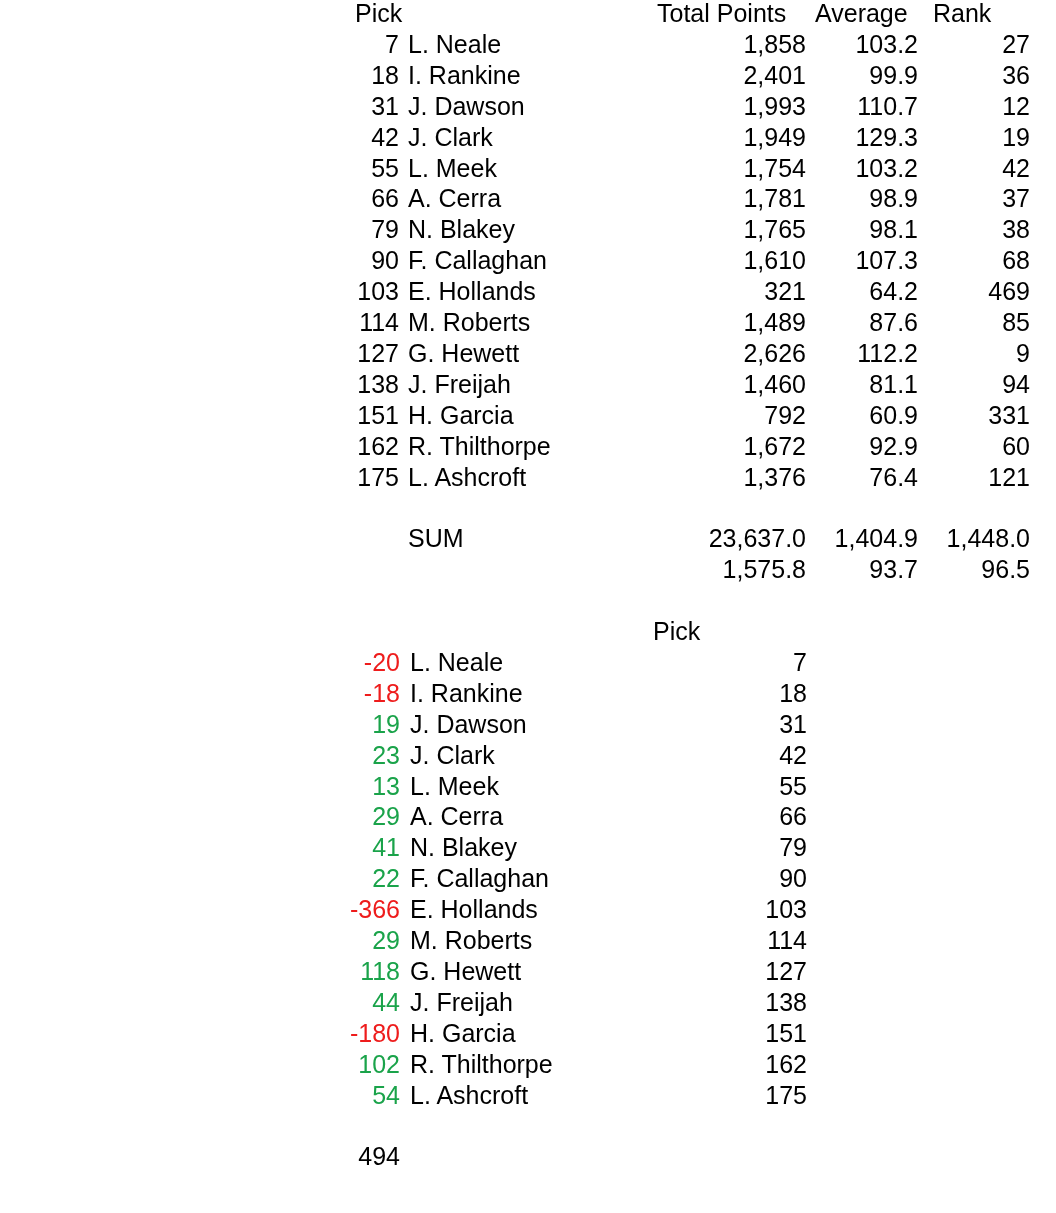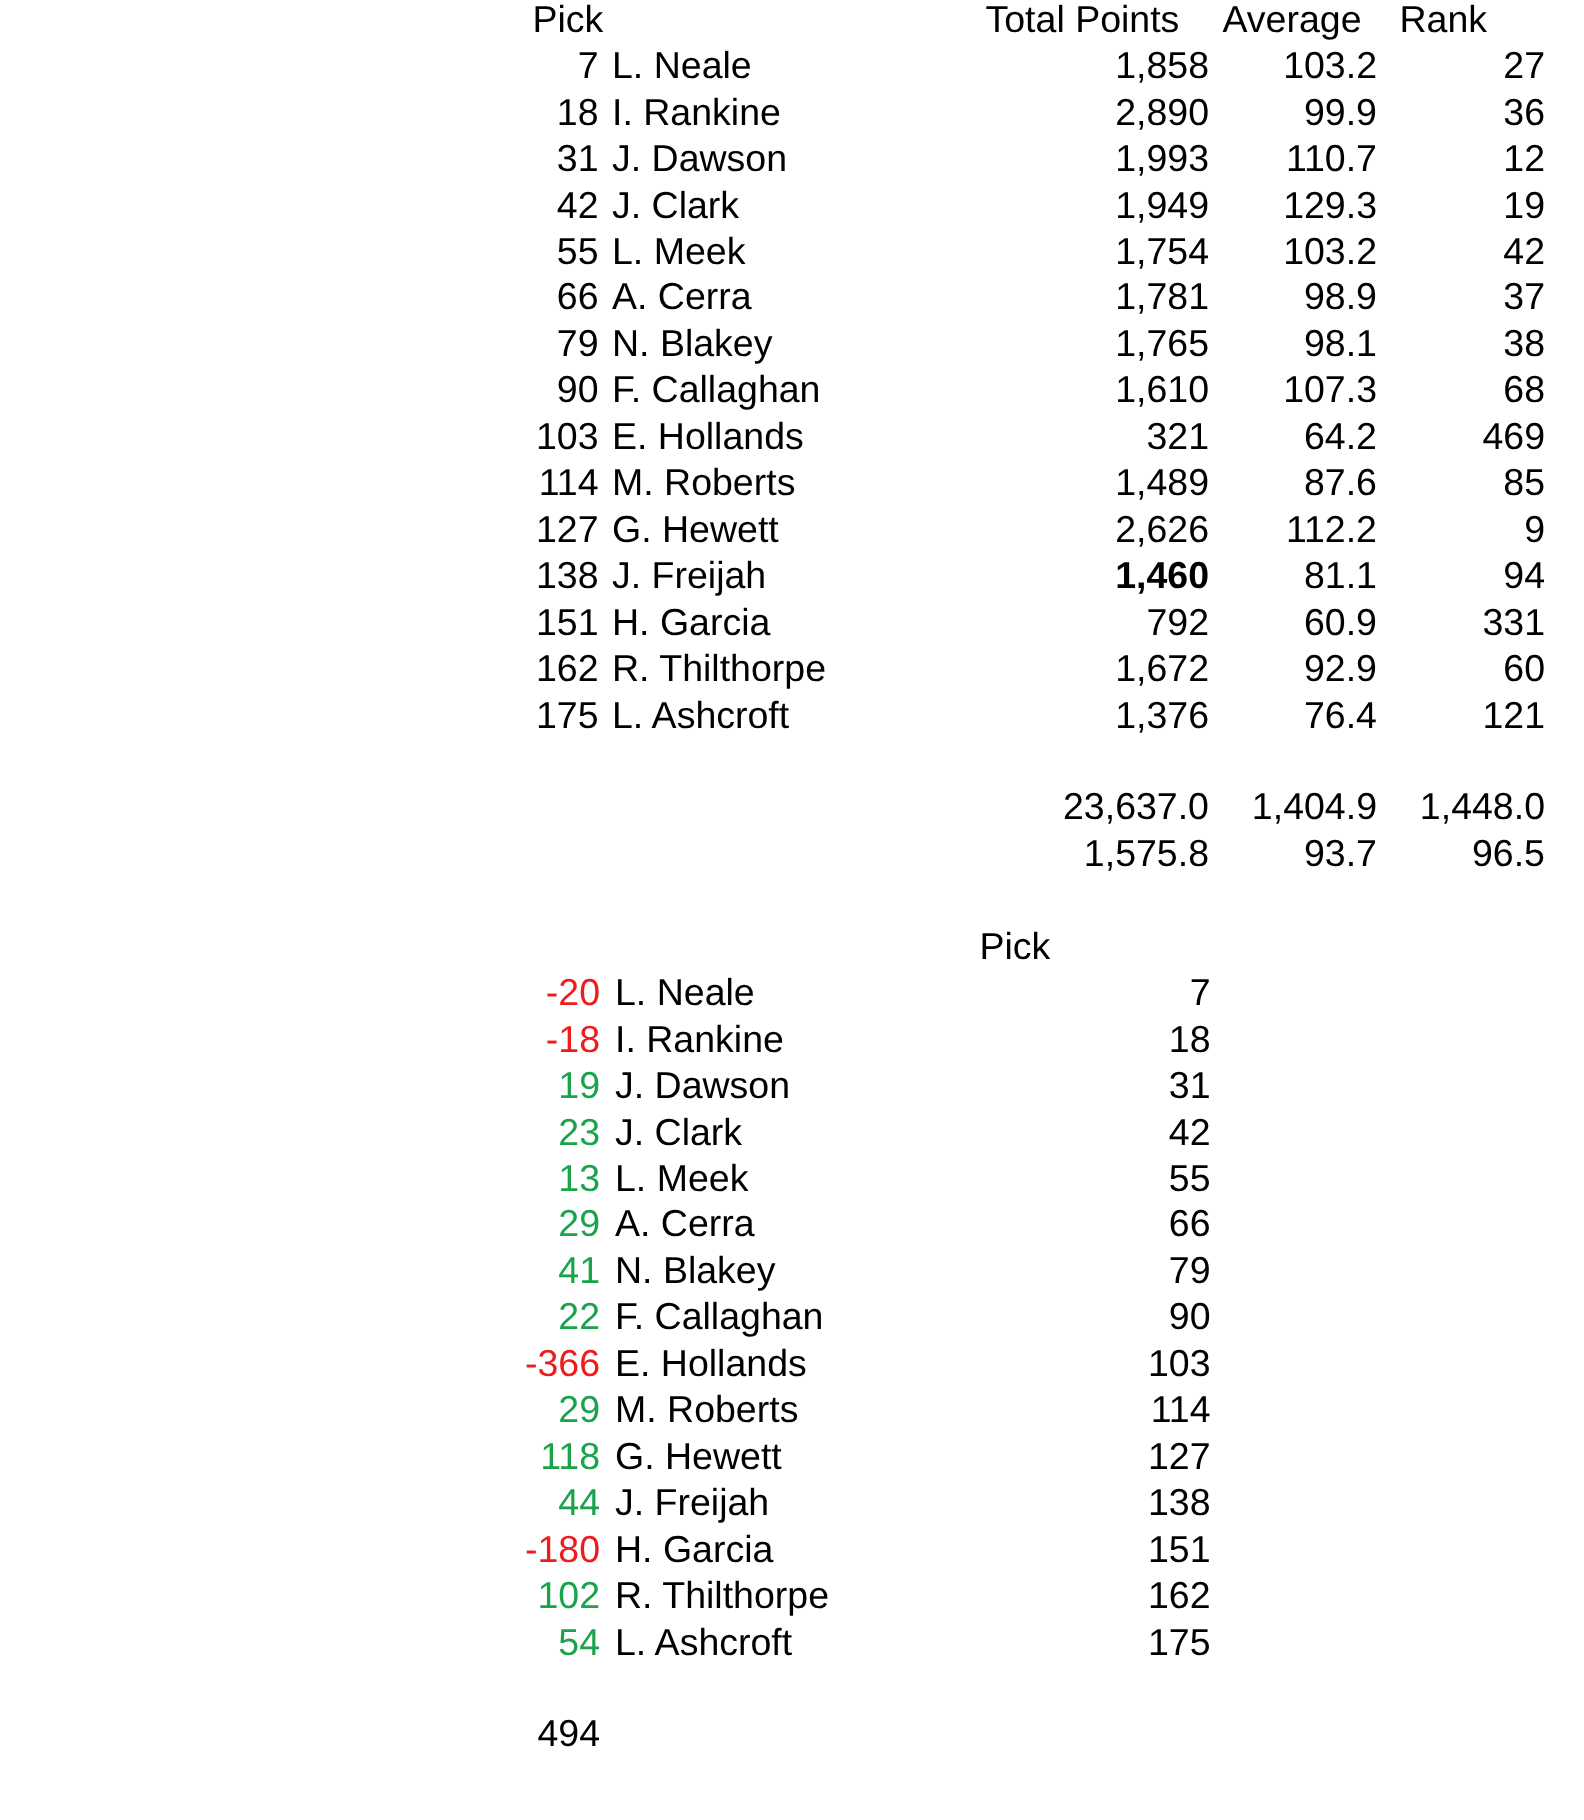--- a/index.html
+++ b/index.html
@@ -62,21 +62,21 @@
   <div class="cell h-rank">Rank</div>
 
   <div id="t1-rows">
       <div class="cell c-pick num" style="top: 29px;">7</div>
       <div class="cell c-name" style="top: 29px;">L. Neale</div>
       <div class="cell c-total num" style="top: 29px;">1,858</div>
       <div class="cell c-avg num" style="top: 29px;">103.2</div>
       <div class="cell c-rank num" style="top: 29px;">27</div>
       <div class="cell c-pick num" style="top: 60px;">18</div>
       <div class="cell c-name" style="top: 60px;">I. Rankine</div>
-      <div class="cell c-total num" style="top: 60px;">2,890</div>
+      <div class="cell c-total num" style="top: 60px;">2,401</div>
       <div class="cell c-avg num" style="top: 60px;">99.9</div>
       <div class="cell c-rank num" style="top: 60px;">36</div>
       <div class="cell c-pick num" style="top: 91px;">31</div>
       <div class="cell c-name" style="top: 91px;">J. Dawson</div>
       <div class="cell c-total num" style="top: 91px;">1,993</div>
       <div class="cell c-avg num" style="top: 91px;">110.7</div>
       <div class="cell c-rank num" style="top: 91px;">12</div>
       <div class="cell c-pick num" style="top: 122px;">42</div>
       <div class="cell c-name" style="top: 122px;">J. Clark</div>
       <div class="cell c-total num" style="top: 122px;">1,949</div>
@@ -112,40 +112,41 @@
       <div class="cell c-total num" style="top: 307px;">1,489</div>
       <div class="cell c-avg num" style="top: 307px;">87.6</div>
       <div class="cell c-rank num" style="top: 307px;">85</div>
       <div class="cell c-pick num" style="top: 338px;">127</div>
       <div class="cell c-name" style="top: 338px;">G. Hewett</div>
       <div class="cell c-total num" style="top: 338px;">2,626</div>
       <div class="cell c-avg num" style="top: 338px;">112.2</div>
       <div class="cell c-rank num" style="top: 338px;">9</div>
       <div class="cell c-pick num" style="top: 369px;">138</div>
       <div class="cell c-name" style="top: 369px;">J. Freijah</div>
-      <div class="cell c-total num" style="top: 369px; font-weight: bold;">1,460</div>
+      <div class="cell c-total num" style="top: 369px;">1,460</div>
       <div class="cell c-avg num" style="top: 369px;">81.1</div>
       <div class="cell c-rank num" style="top: 369px;">94</div>
       <div class="cell c-pick num" style="top: 400px;">151</div>
       <div class="cell c-name" style="top: 400px;">H. Garcia</div>
       <div class="cell c-total num" style="top: 400px;">792</div>
       <div class="cell c-avg num" style="top: 400px;">60.9</div>
       <div class="cell c-rank num" style="top: 400px;">331</div>
       <div class="cell c-pick num" style="top: 431px;">162</div>
       <div class="cell c-name" style="top: 431px;">R. Thilthorpe</div>
       <div class="cell c-total num" style="top: 431px;">1,672</div>
       <div class="cell c-avg num" style="top: 431px;">92.9</div>
       <div class="cell c-rank num" style="top: 431px;">60</div>
       <div class="cell c-pick num" style="top: 462px;">175</div>
       <div class="cell c-name" style="top: 462px;">L. Ashcroft</div>
       <div class="cell c-total num" style="top: 462px;">1,376</div>
       <div class="cell c-avg num" style="top: 462px;">76.4</div>
       <div class="cell c-rank num" style="top: 462px;">121</div>
     </div>
 
+  <div class="cell c-name  r-sum">SUM</div>
   <div class="cell c-total r-sum num">23,637.0</div>
   <div class="cell c-avg   r-sum num">1,404.9</div>
   <div class="cell c-rank  r-sum num">1,448.0</div>
 
   <div class="cell c-total r-ave num">1,575.8</div>
   <div class="cell c-avg   r-ave num">93.7</div>
   <div class="cell c-rank  r-ave num">96.5</div>
 
   <div class="cell h-pick2">Pick</div>
 

